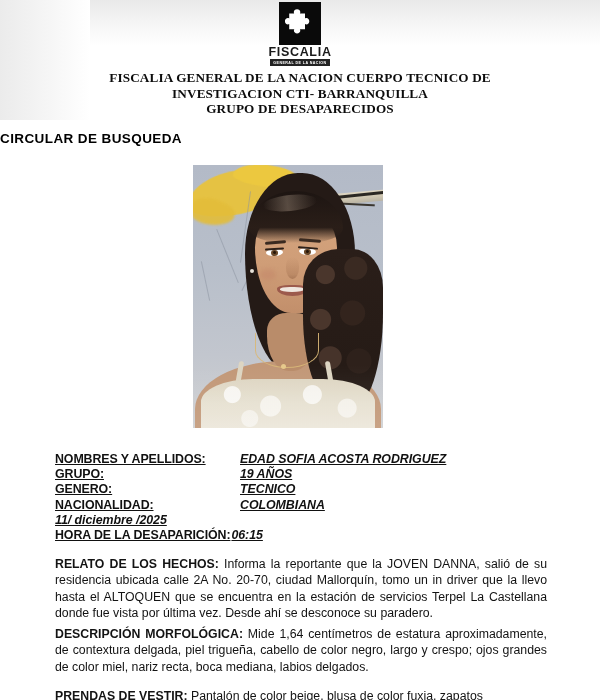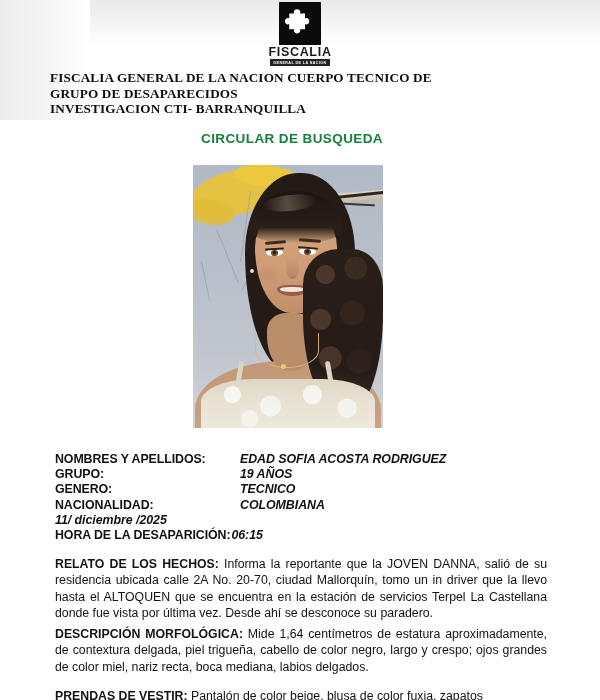--- a/index.html
+++ b/index.html
@@ -75,38 +75,38 @@
     padding: 1.6px 3px 1.6px 3px;
     line-height: 4px;
     margin-top: 0px;
   }
 
   
   .org-header {
     position: absolute;
     left: 50px; right: 50px;
     top: 70px;
+    text-align: center;
     font-family: "Liberation Serif", serif;
     font-weight: bold;
     font-size: 13.2px;
     line-height: 15.6px;
     letter-spacing: 0.15px;
     color: #0d0d0d;
   }
 
   .doc-title {
     position: absolute;
     left: 0; right: 16px;
     top: 131px;
-    text-align: center;
     font-family: "Liberation Sans", sans-serif;
     font-weight: bold;
     font-size: 13.5px;
     letter-spacing: 0.4px;
-    color: #15803d;
+    color: #000000;
   }
 
   
   .photo-frame {
     position: absolute;
     left: 193px;
     top: 165px;
     width: 190px;
     height: 263px;
     overflow: hidden;
@@ -335,20 +335,21 @@
     top: 452px;
     width: 500px;
     font-size: 12.4px;
     line-height: 15.2px;
     color: #111111;
   }
   .field-row {
     display: flex;
     align-items: baseline;
     white-space: nowrap;
+    text-decoration: underline;
   }
   .field-label {
     font-weight: bold;
     letter-spacing: -0.1px;
   }
   .field-label.tabbed { width: 185px; flex: 0 0 185px; }
   .field-label.inline { padding-right: 1px; }
   .field-value {
     font-weight: bold;
     font-style: italic;
@@ -383,22 +384,22 @@
       <svg width="30" height="31" viewBox="0 0 30 31" aria-hidden="true">
         <path fill="#ffffff" d="M12 1.2c-1.8 0-3.2 1.3-3.2 2.9 0 .5.1 1 .4 1.4H4.2v4.9c-.4-.3-.9-.4-1.4-.4-1.6 0-2.9 1.4-2.9 3.2s1.3 3.2 2.9 3.2c.5 0 1-.1 1.4-.4v5.2h5.1c-.3.4-.4.9-.4 1.4 0 1.6 1.4 2.9 3.2 2.9s3.2-1.3 3.2-2.9c0-.5-.1-1-.4-1.4h5.1v-5.2c.4.3.9.4 1.4.4 1.6 0 2.9-1.4 2.9-3.2s-1.3-3.2-2.9-3.2c-.5 0-1 .1-1.4.4V5.5h-5.1c.3-.4.4-.9.4-1.4 0-1.6-1.4-2.9-3.2-2.9z"></path>
       </svg>
     </div>
     <div class="logo-word">FISCALIA</div>
     <div class="logo-sub">GENERAL DE LA NACION</div>
   </div>
 
   <div class="org-header">
     <div>FISCALIA GENERAL DE LA NACION CUERPO TECNICO DE</div>
+    <div>INVESTIGACION CTI- BARRANQUILLA</div>
     <div>GRUPO DE DESAPARECIDOS</div>
-    <div>INVESTIGACION CTI- BARRANQUILLA</div>
   </div>
 
   <div class="doc-title">CIRCULAR DE BUSQUEDA</div>
 
   <div class="photo-frame">
     <div class="photo-inner">
       <div class="paint-a"></div>
       <div class="paint-b"></div>
       <div class="paint-c"></div>
       <div class="crack crack-1"></div>

